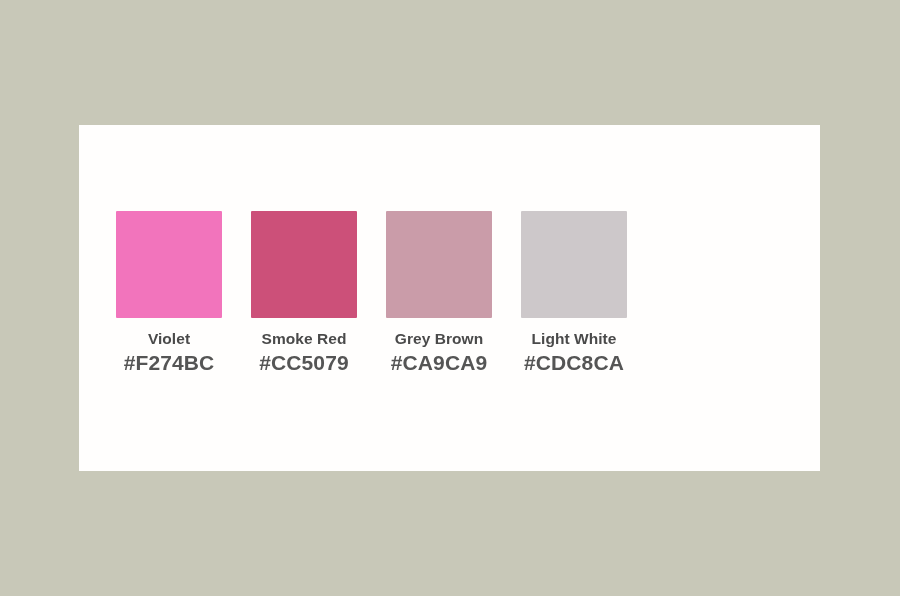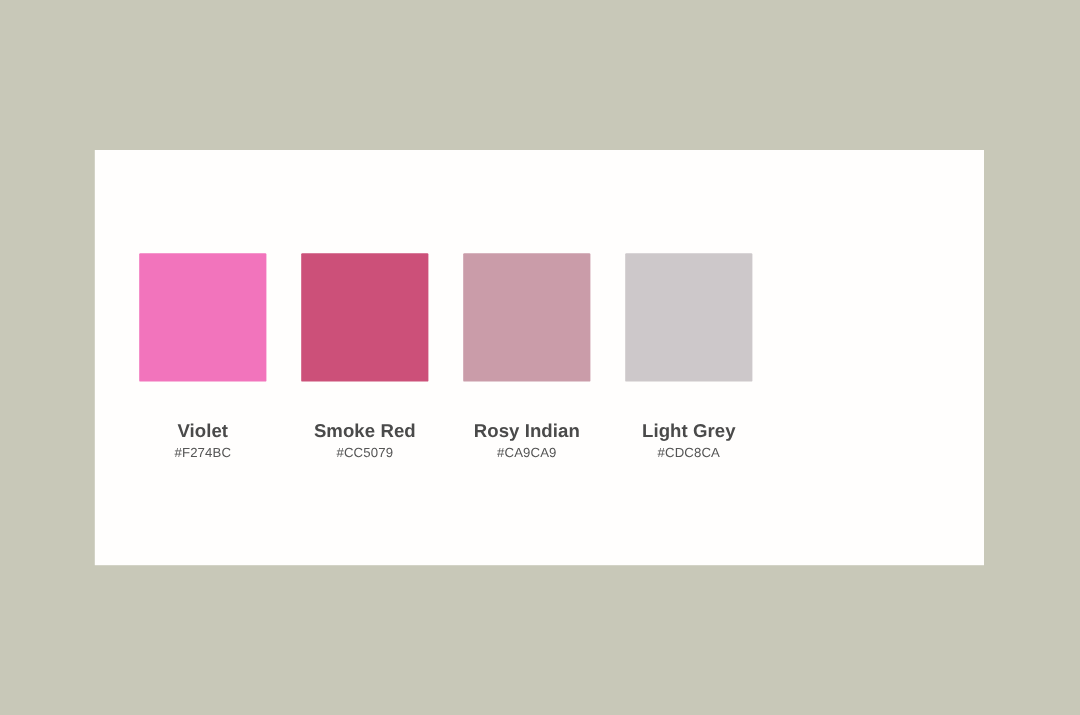--- a/index.html
+++ b/index.html
@@ -49,33 +49,33 @@
   .swatch-cell:last-child {
     margin-right: 0;
   }
   .swatch-chip {
     width: 106px;
     height: 107px;
     border-radius: 1px;
     box-sizing: border-box;
   }
   .swatch-name {
-    margin-top: 34px;
+    margin-top: 13px;
     font-size: 15.5px;
     font-weight: bold;
     color: #4a4a4a;
     line-height: 1.05;
     letter-spacing: 0.05px;
     white-space: nowrap;
     text-align: right;
   }
   .swatch-hex {
     margin-top: 5px;
-    font-size: 11px;
-    font-weight: normal;
+    font-size: 21px;
+    font-weight: bold;
     color: #555555;
     line-height: 1.05;
     letter-spacing: 0.1px;
     white-space: nowrap;
     text-align: center;
   }
 </style>
 </head>
 <body style="background: rgb(200, 200, 184);">
 
@@ -90,26 +90,26 @@
       </div>
 
       <div class="swatch-cell">
         <div class="swatch-chip" style="background: rgb(204, 80, 121);"></div>
         <div class="swatch-name">Smoke Red</div>
         <div class="swatch-hex">#CC5079</div>
       </div>
 
       <div class="swatch-cell">
         <div class="swatch-chip" style="background: rgb(202, 156, 169);"></div>
-        <div class="swatch-name">Rosy Indian</div>
+        <div class="swatch-name">Grey Brown</div>
         <div class="swatch-hex">#CA9CA9</div>
       </div>
 
 
       <div class="swatch-cell">
         <div class="swatch-chip" style="background: rgb(205, 200, 202);"></div>
-        <div class="swatch-name">Light Grey</div>
+        <div class="swatch-name">Light White</div>
         <div class="swatch-hex">#CDC8CA</div>
       </div>
 
     </div>
   </div>
 </div>
 
 </body></html>

